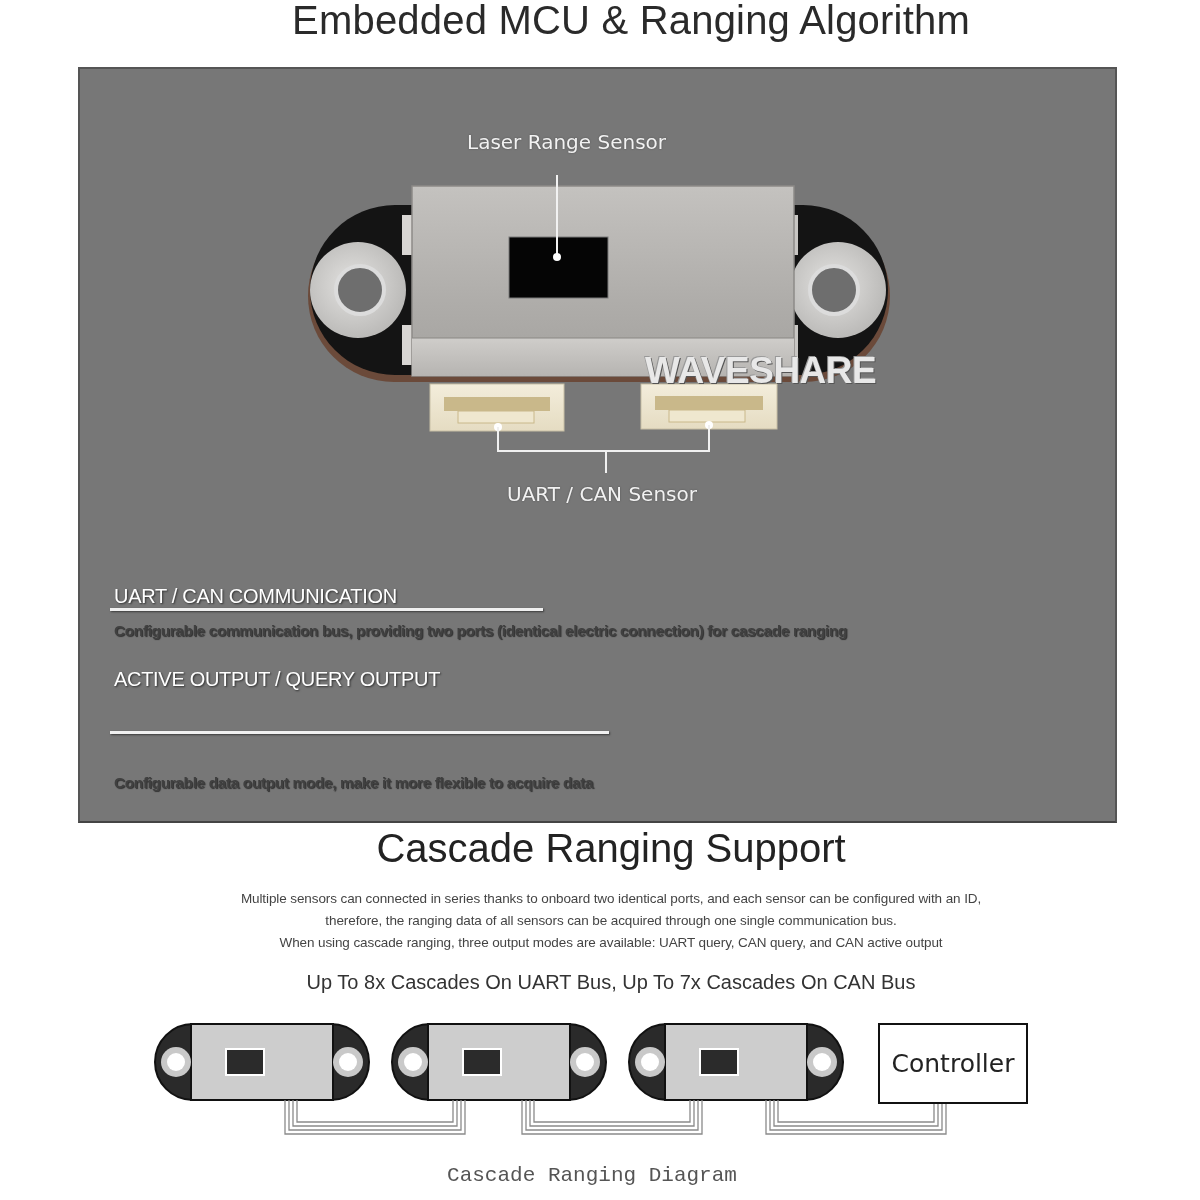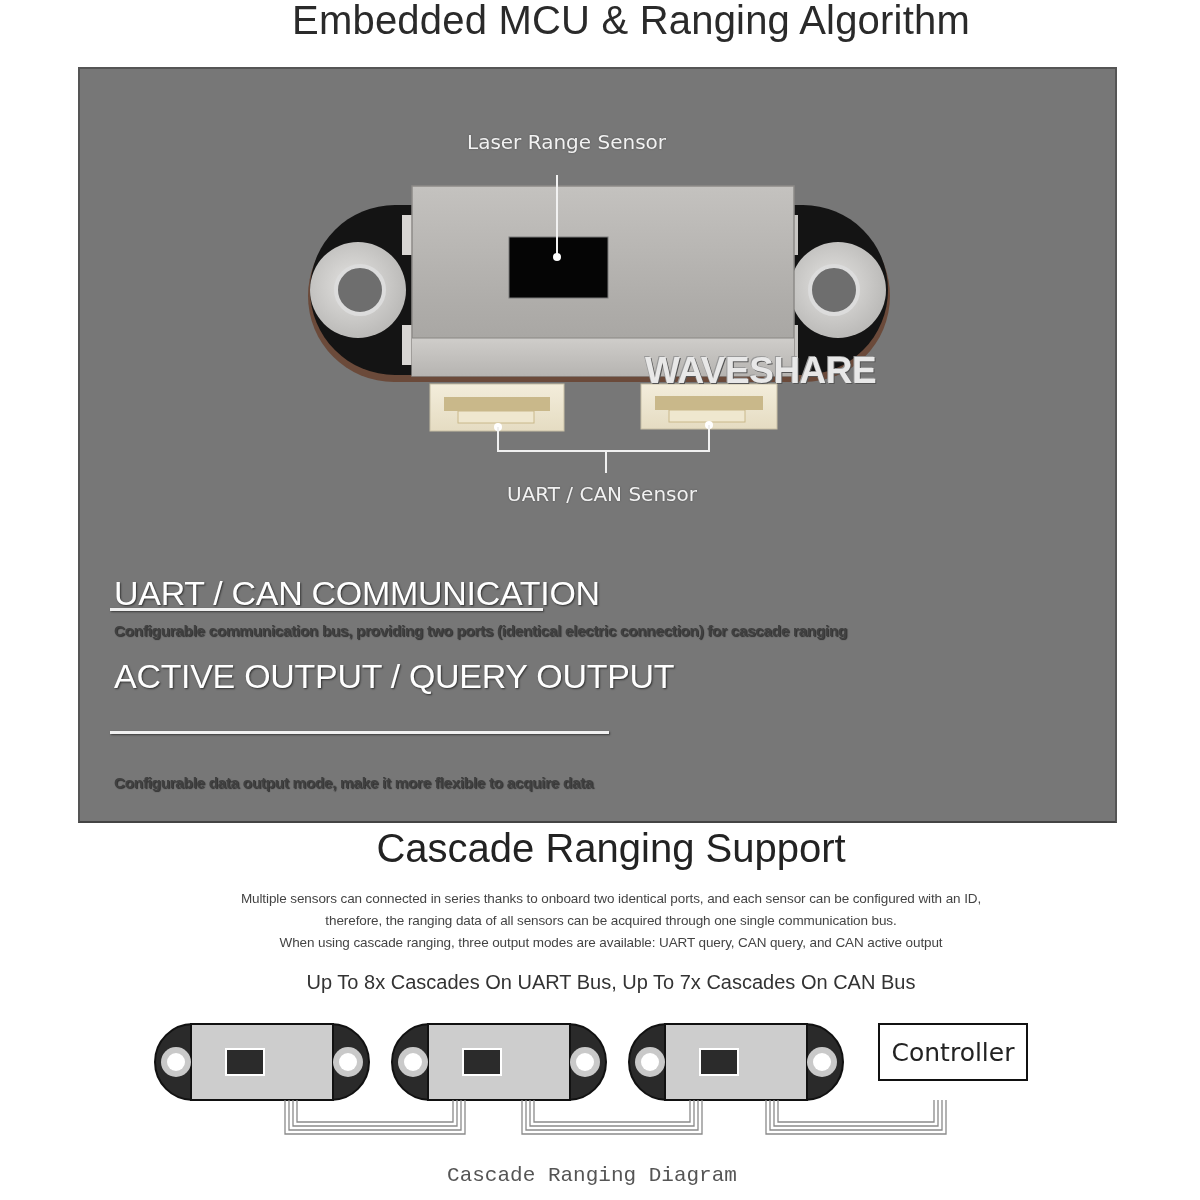--- a/index.html
+++ b/index.html
@@ -20,23 +20,24 @@
     border-right: 2px solid #555; border-bottom: 2px solid #444;
   }
 
   .callout-label {
     color: #f2f2f2; font-family: "DejaVu Sans", sans-serif; font-size: 20px;
     text-shadow: 0 0 2px rgba(0,0,0,0.35);
     white-space: nowrap;
   }
 
   .feature-title {
-    color: #ffffff; font-size: 34px; letter-spacing: -0.3px;
+    color: #ffffff; font-size: 20px; letter-spacing: -0.3px;
     text-shadow: 1px 1px 2px rgba(0,0,0,0.6);
     white-space: nowrap;
+    margin-top: 11px;
   }
   .feature-underline {
     height: 3px; background: #f0f0f0; box-shadow: 1px 1px 2px rgba(0,0,0,0.5);
   }
   .feature-desc {
     color: #404040; font-size: 15.5px; font-weight: bold; letter-spacing: -0.4px;
     text-shadow: 1px 1px 1px rgba(0,0,0,0.6);
     white-space: nowrap;
   }
 
@@ -50,21 +51,21 @@
   }
   .subhead {
     left: 0; width: 1222px; top: 971px; text-align: center; font-size: 20px; color: #333;
   }
   .caption {
     left: 0; width: 1184px; top: 1164px; text-align: center;
     font-family: Liberation Mono, monospace; font-size: 21px; color: #555; font-weight: 300;
   }
 
   .controller-box {
-    left: 878px; top: 1023px; width: 150px; height: 58px;
+    left: 878px; top: 1023px; width: 150px; height: 81px;
     border: 2.5px solid #111; background: #fff;
     display: flex; align-items: center; justify-content: center;
     font-family: "DejaVu Sans", sans-serif; font-size: 25px; color: #222;
   }
 </style>
 </head>
 <body>
 
 <div class="abs main-title">Embedded MCU &amp; Ranging Algorithm</div>
 

